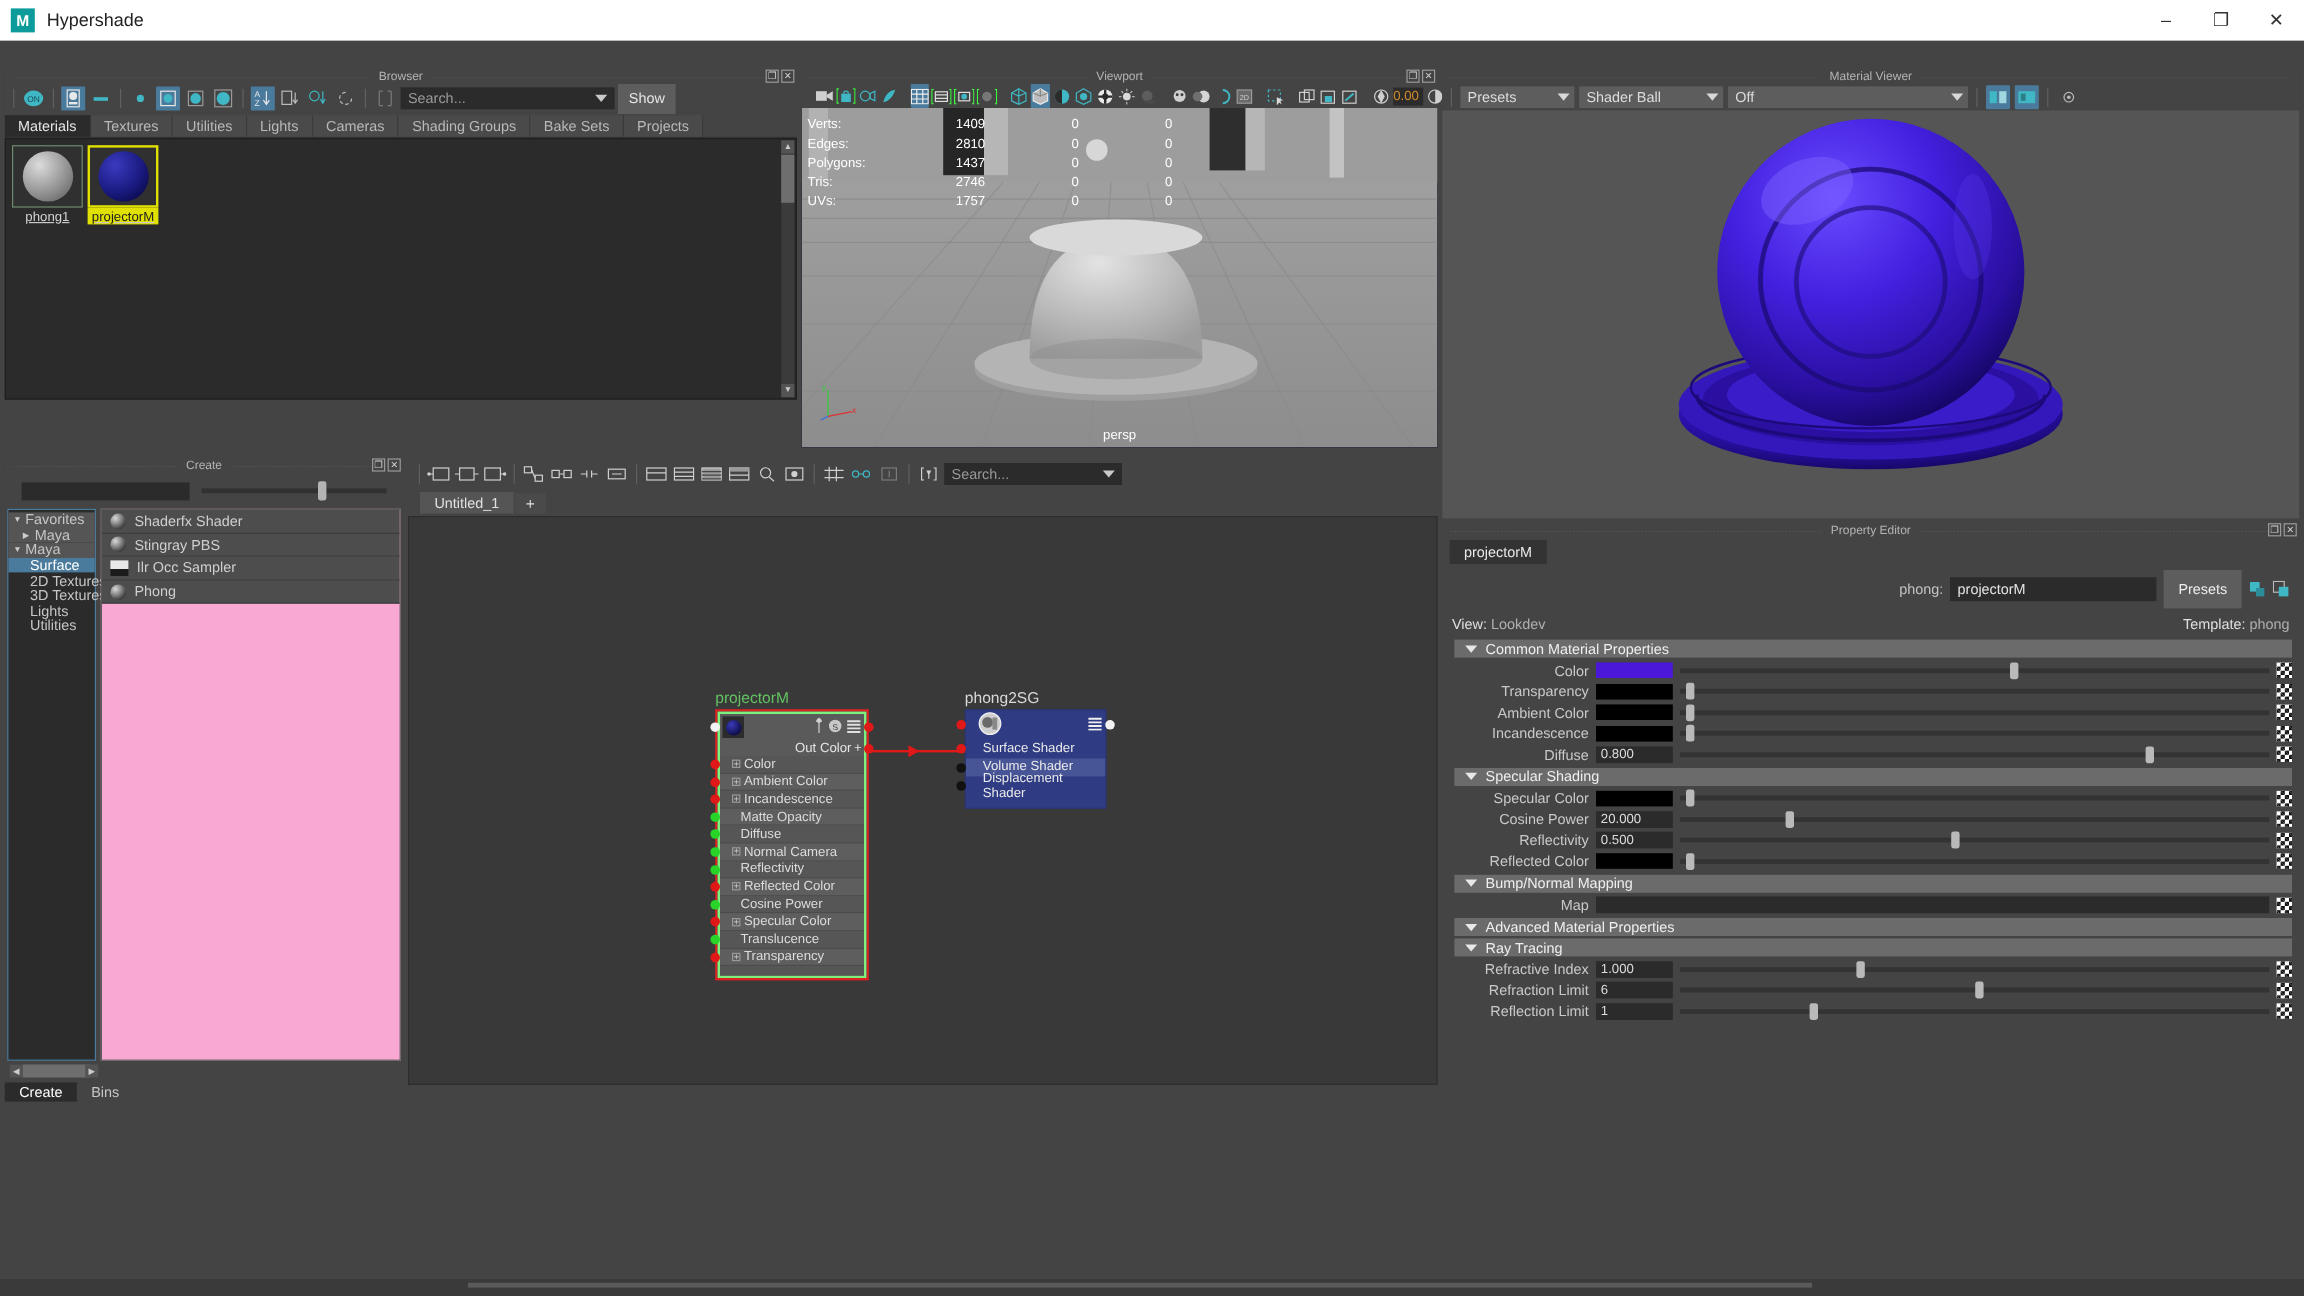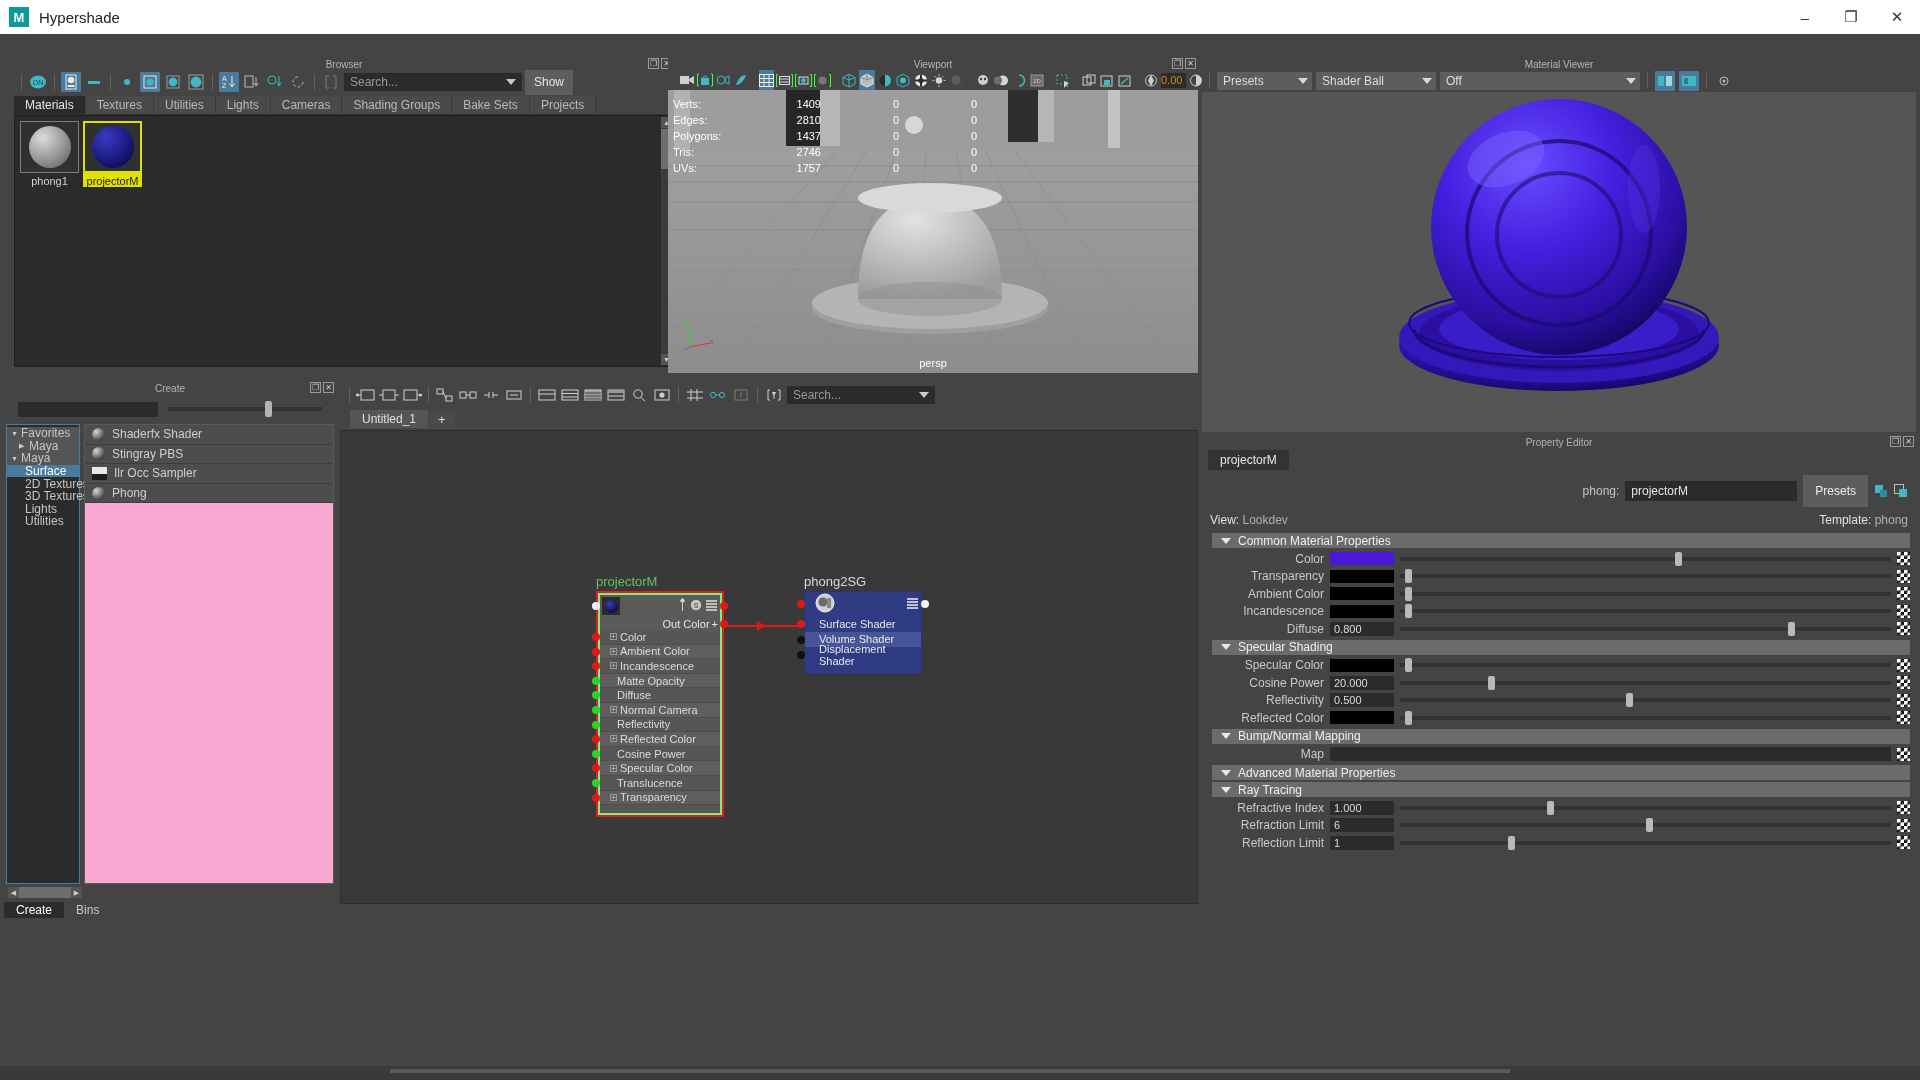--- a/index.html
+++ b/index.html
@@ -26,21 +26,21 @@
       background:#444; }
   .panel-title .dots { flex:1; height:1px;
       background-image:radial-gradient(circle,#777 0.5px, transparent 0.6px);
       background-size:3px 3px; margin:0 6px; }
   .panel-title .lbl { white-space:nowrap; padding:0 2px; }
   .pt-btns { position:absolute; right:2px; top:0px; display:flex; gap:2px; }
   .pt-btn { width:11px; height:11px; border:1px solid #9a9a9a; color:#d0d0d0;
       font-size:8px; display:flex; align-items:center; justify-content:center; }
 
   
-  #browser { left:14px; top:24px; width:660px; height:322px; background:#444; }
+  #browser { left:4px; top:24px; width:660px; height:322px; background:#444; }
   .tbar { height:24px; display:flex; align-items:center; gap:3px;
       padding:0 4px; background:#444; }
   .sep { width:1px; height:16px; background:#606060; margin:0 3px; }
   .tb-ico { width:20px; height:20px; display:flex; align-items:center;
       justify-content:center; border-radius:1px; }
   .tb-ico.on { background:#4a7b9d; }
   .tb-ico svg { display:block; }
 
   .search { height:18px; background:#2b2b2b; border:1px solid #2b2b2b;
       display:flex; align-items:center; color:#999; font-size:12px;
@@ -51,22 +51,22 @@
   .showbtn { background:#5d5d5d; color:#e6e6e6; font-size:12px; height:26px;
       padding:0 9px; display:flex; align-items:center; }
 
   .tabs { height:19px; display:flex; align-items:flex-end; margin-top:2px;
       border-bottom:1px solid #333; }
   .tab { height:18px; padding:0 11px; font-size:12px; color:#b9b9b9;
       display:flex; align-items:center; background:#4a4a4a;
       border-right:1px solid #3a3a3a; }
   .tab.active { background:#2b2b2b; color:#e6e6e6; }
 
-  .swatch-area { background:#2b2b2b; height:252px; position:relative;
-      border:1px solid #1f1f1f; }
+  .swatch-area { background:#2b2b2b; height:218px; position:relative;
+      border:1px solid #1f1f1f;text-decoration:underline; }
   .swatches { display:flex; gap:4px; padding:5px 0 0 5px; }
   .swatch { width:59px; }
   .swatch .box { width:59px; height:52px; background:#303030;
       border:1px solid #6d8a6d; display:flex; align-items:center;
       justify-content:center; }
   .swatch.selected .box { border:2px solid #e1e100; }
   .swatch .ball { width:42px; height:42px; border-radius:50%; }
   .swatch .nm { font-size:11px; text-align:center; color:#d2d2d2;
       padding-top:2px; }
   .swatch.selected .nm { background:#e1e100; color:#1e1e1e; }

